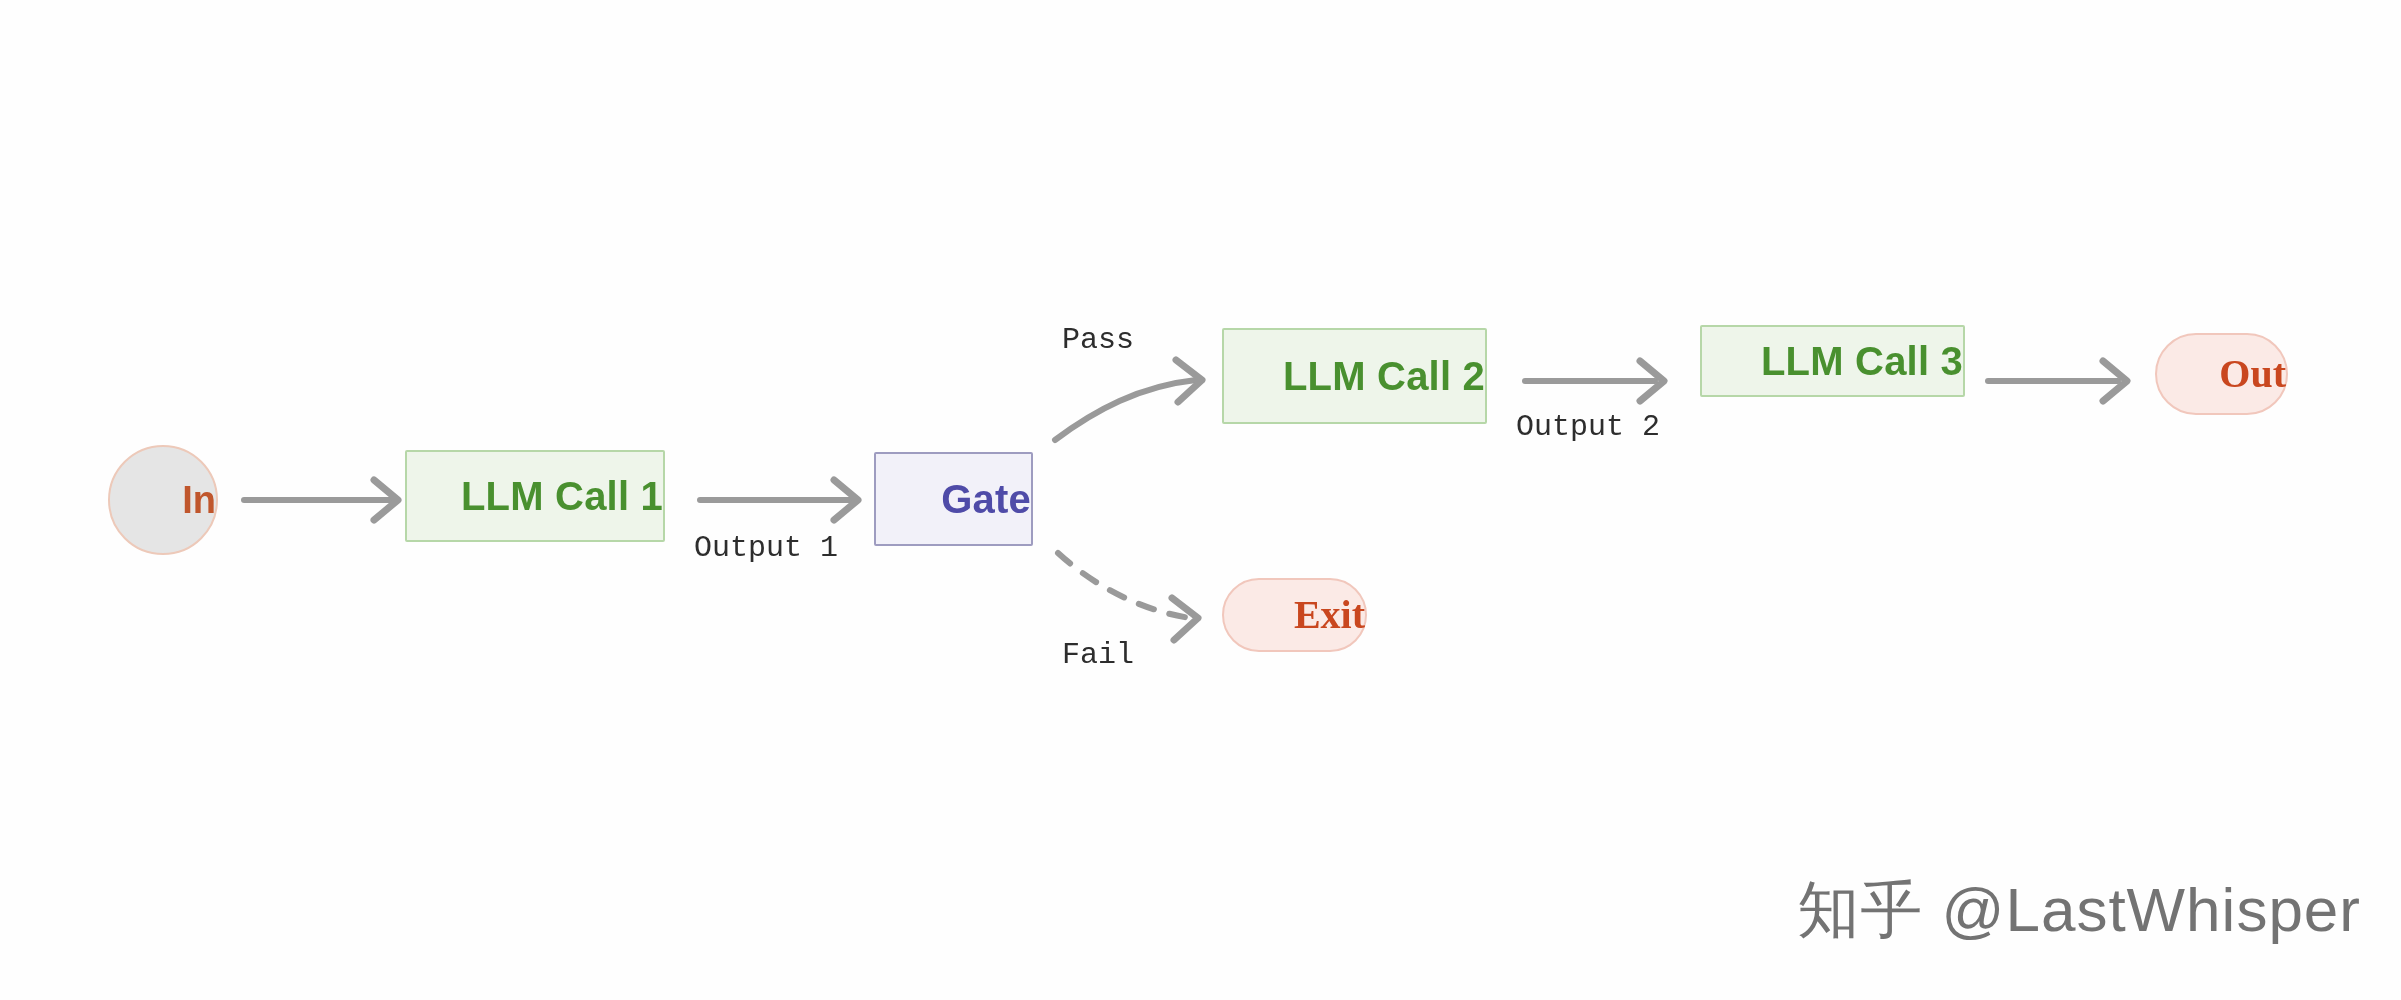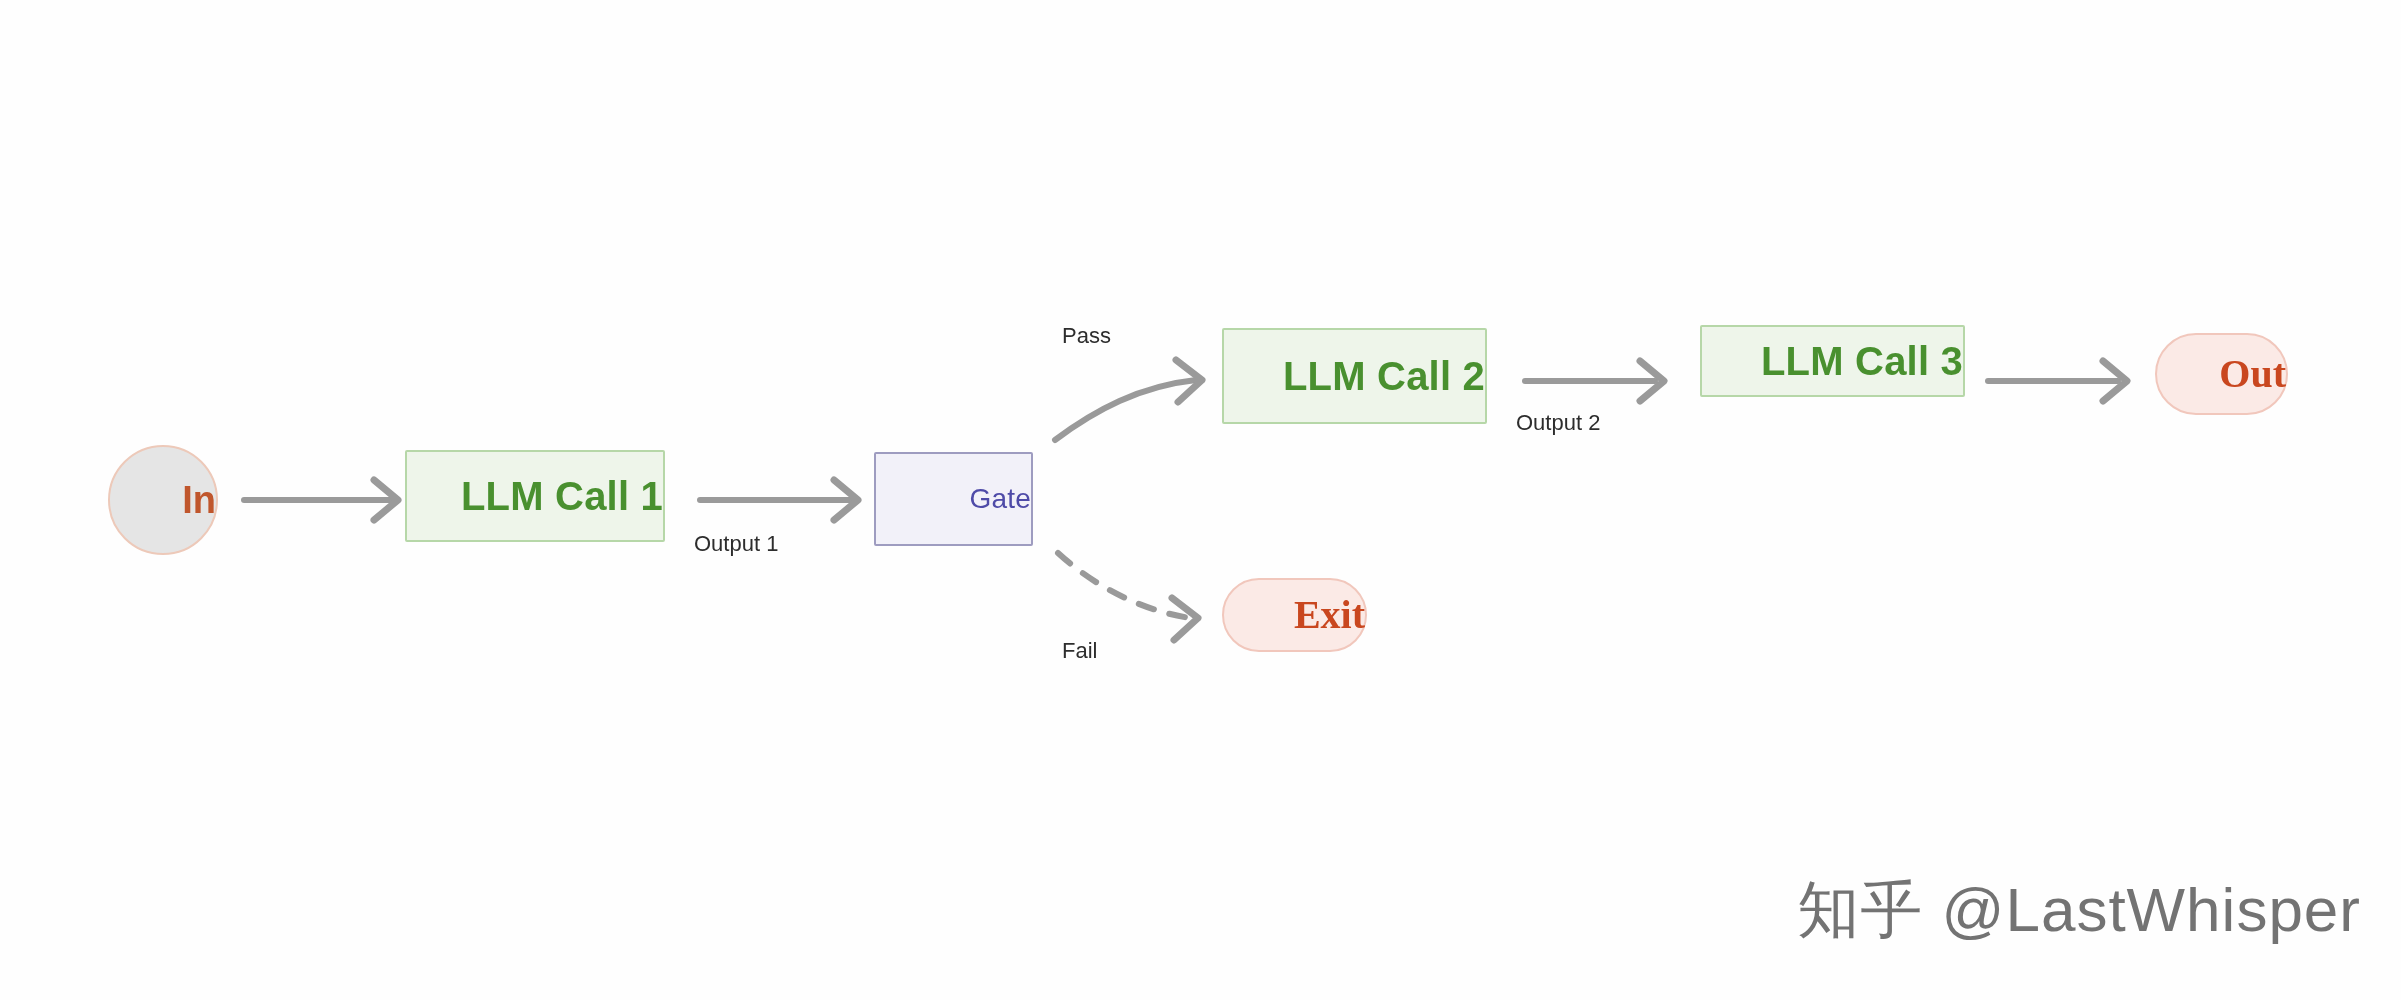--- a/index.html
+++ b/index.html
@@ -48,22 +48,22 @@
     font-weight: 700;
     letter-spacing: 0.2px;
   }
 
   
   .node.gate {
     background: #f2f1f9;
     border: 2px solid #9e9cc0;
     border-radius: 2px;
     color: #4f4ba8;
-    font-size: 28px;
-    font-weight: 400;
+    font-size: 40px;
+    font-weight: 700;
     letter-spacing: 0.2px;
   }
 
   
   .node.terminal-circle {
     background: #e5e5e5;
     border: 2px solid #edc9b9;
     border-radius: 50%;
     color: #c0562c;
     font-size: 38px;
@@ -78,24 +78,25 @@
     color: #c9471f;
     font-size: 40px;
     font-weight: 700;
     font-family: Liberation Serif, serif;
   }
 
   
   .edge-label {
     position: absolute;
     color: #2d2d2d;
-    font-size: 22px;
+    font-size: 30px;
     font-weight: 400;
     white-space: nowrap;
     line-height: 1;
+    font-family: Liberation Mono, monospace;
   }
 
   
   #watermark {
     position: absolute;
     right: 40px;
     bottom: 48px;
     color: #737373;
     font-size: 62px;
     font-weight: 400;

